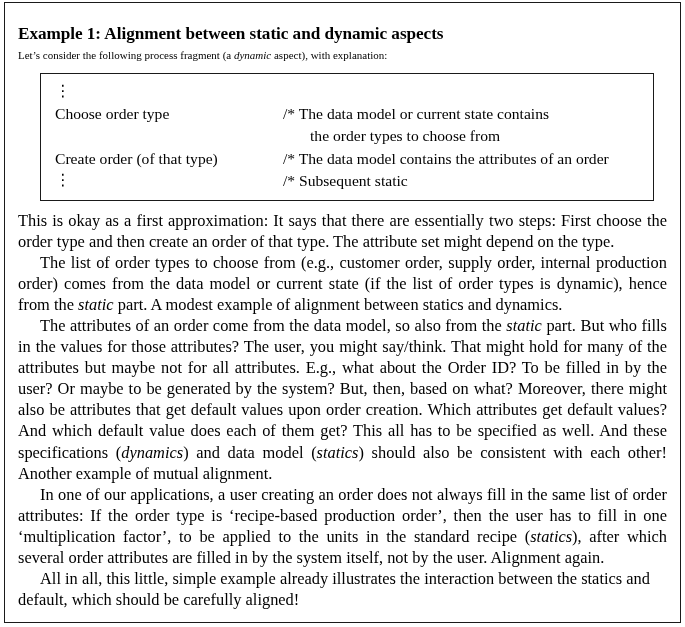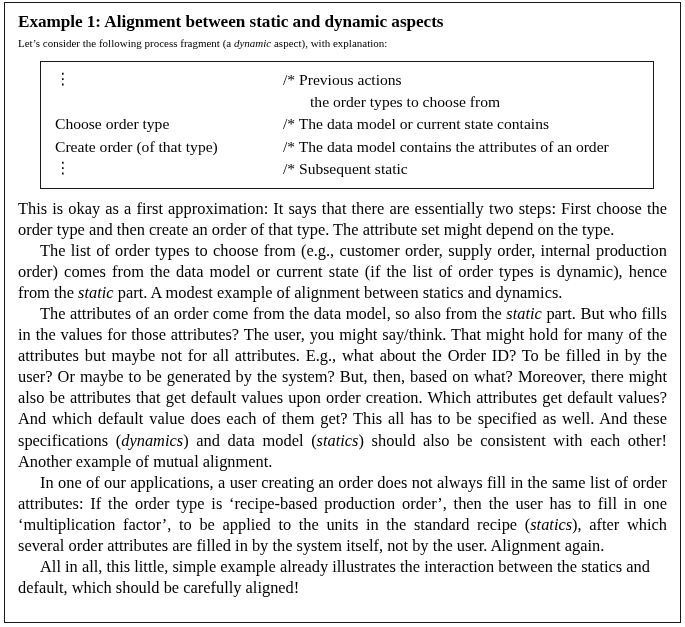--- a/index.html
+++ b/index.html
@@ -28,21 +28,21 @@
   
   .example-box {
     position: absolute;
     left: 4px;
     top: 2px;
     width: 677px;
     height: 621px;
     box-sizing: border-box;
     border: 1.5px solid #1a1a1a;
     background: #ffffff;
-    padding: 8px 13px 4px 13px;
+    padding: 20px 13px 4px 13px;
   }
 
   .example-title {
     font-weight: bold;
     font-size: 17.2px;
     line-height: 21px;
     letter-spacing: -0.05px;
     margin: 0 0 1px 0;
     white-space: nowrap;
   }
@@ -134,29 +134,28 @@
     <div class="example-title">Example 1: Alignment between static and dynamic aspects</div>
 
     <div class="intro-line">
       <span>Let’s consider the following process fragment (a </span><span class="it">dynamic</span><span> aspect), with explanation:</span>
     </div>
 
     <div class="fragment-box">
       <div id="fragment-rows">
           <div class="frag-row">
             <div class="frag-action"><span class="dots">⋮</span></div>
-            <div class="frag-comment">/* Previous actions</div>
+          </div>
+          <div class="frag-row">
+            <div class="frag-action">Choose order type</div>
+            <div class="frag-comment">/* The data model or current state contains</div>
           </div>
           <div class="frag-row">
             <div class="frag-action"></div>
             <div class="frag-comment cont">the order types to choose from</div>
-          </div>
-          <div class="frag-row">
-            <div class="frag-action">Choose order type</div>
-            <div class="frag-comment">/* The data model or current state contains</div>
           </div>
           <div class="frag-row">
             <div class="frag-action">Create order (of that type)</div>
             <div class="frag-comment">/* The data model contains the attributes of an order</div>
           </div>
           <div class="frag-row">
             <div class="frag-action"><span class="dots">⋮</span></div>
             <div class="frag-comment">/* Subsequent static</div>
           </div>
         </div>

